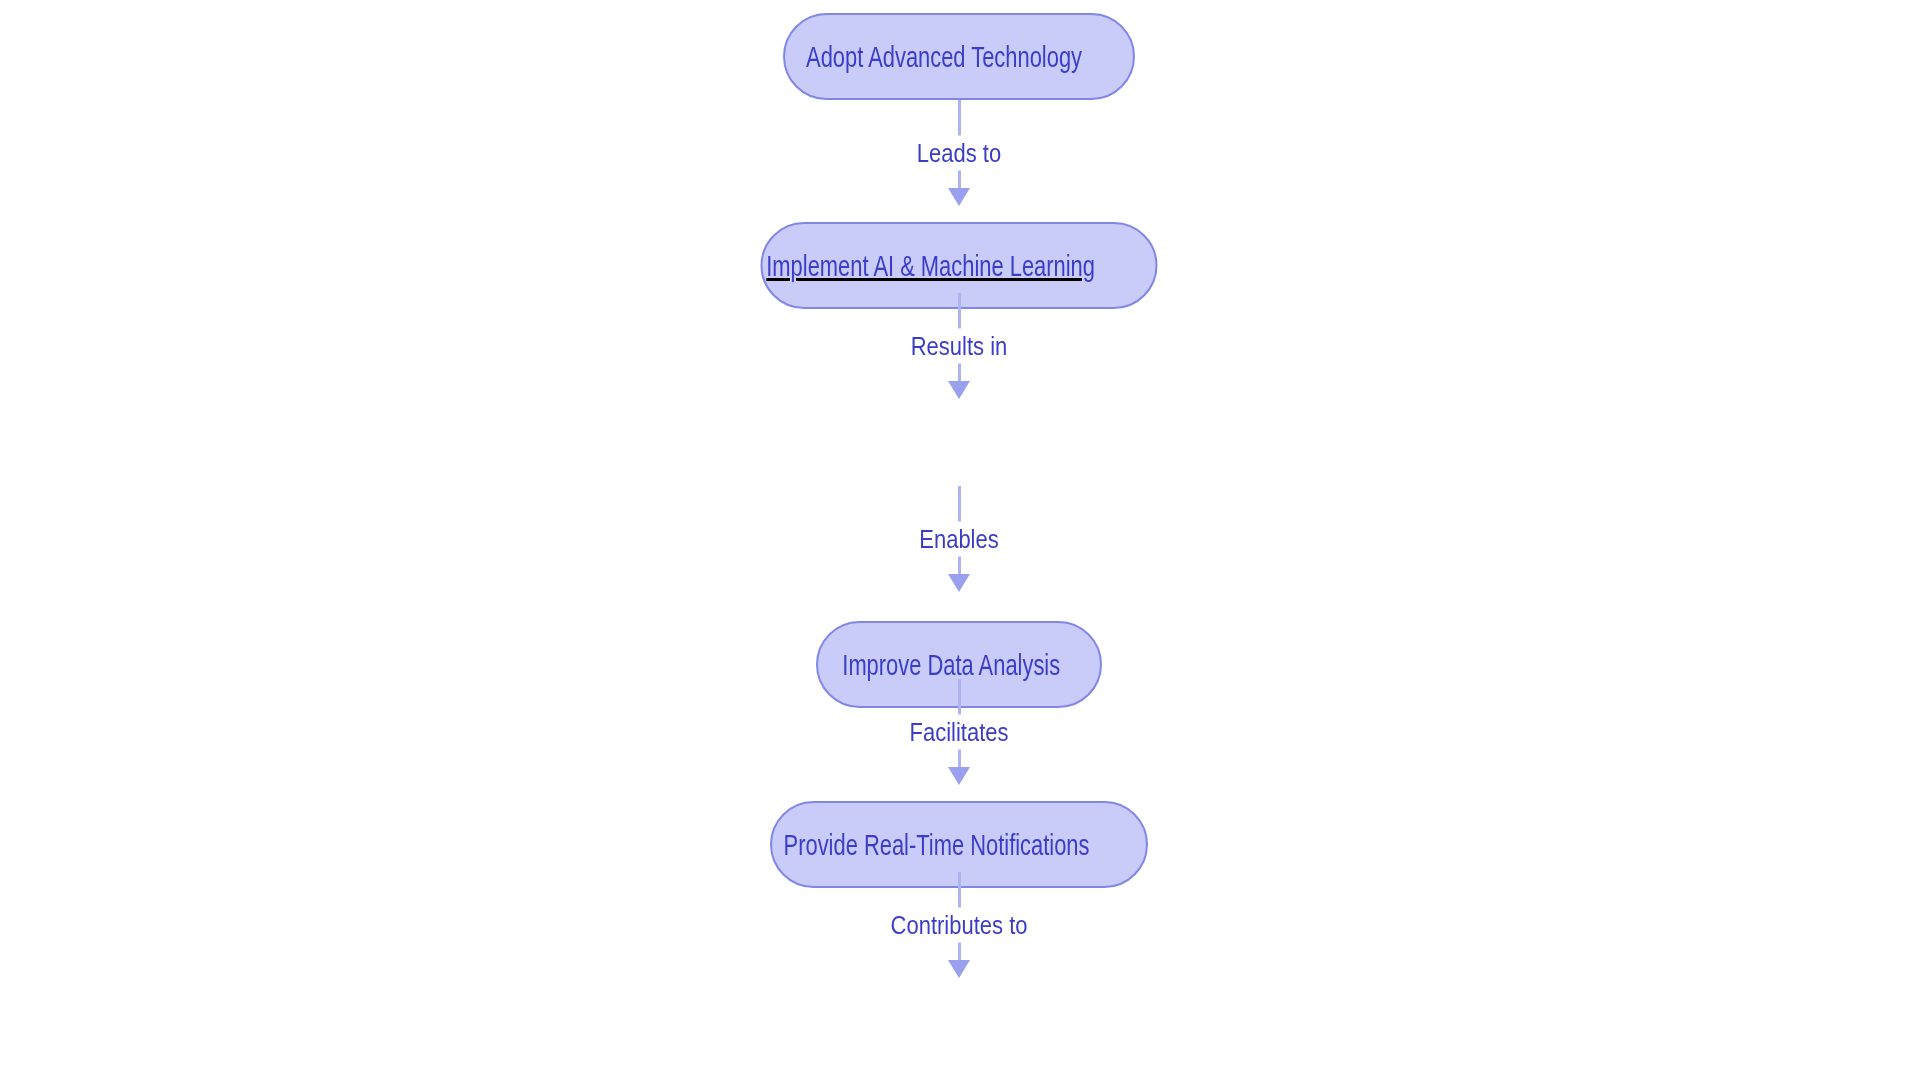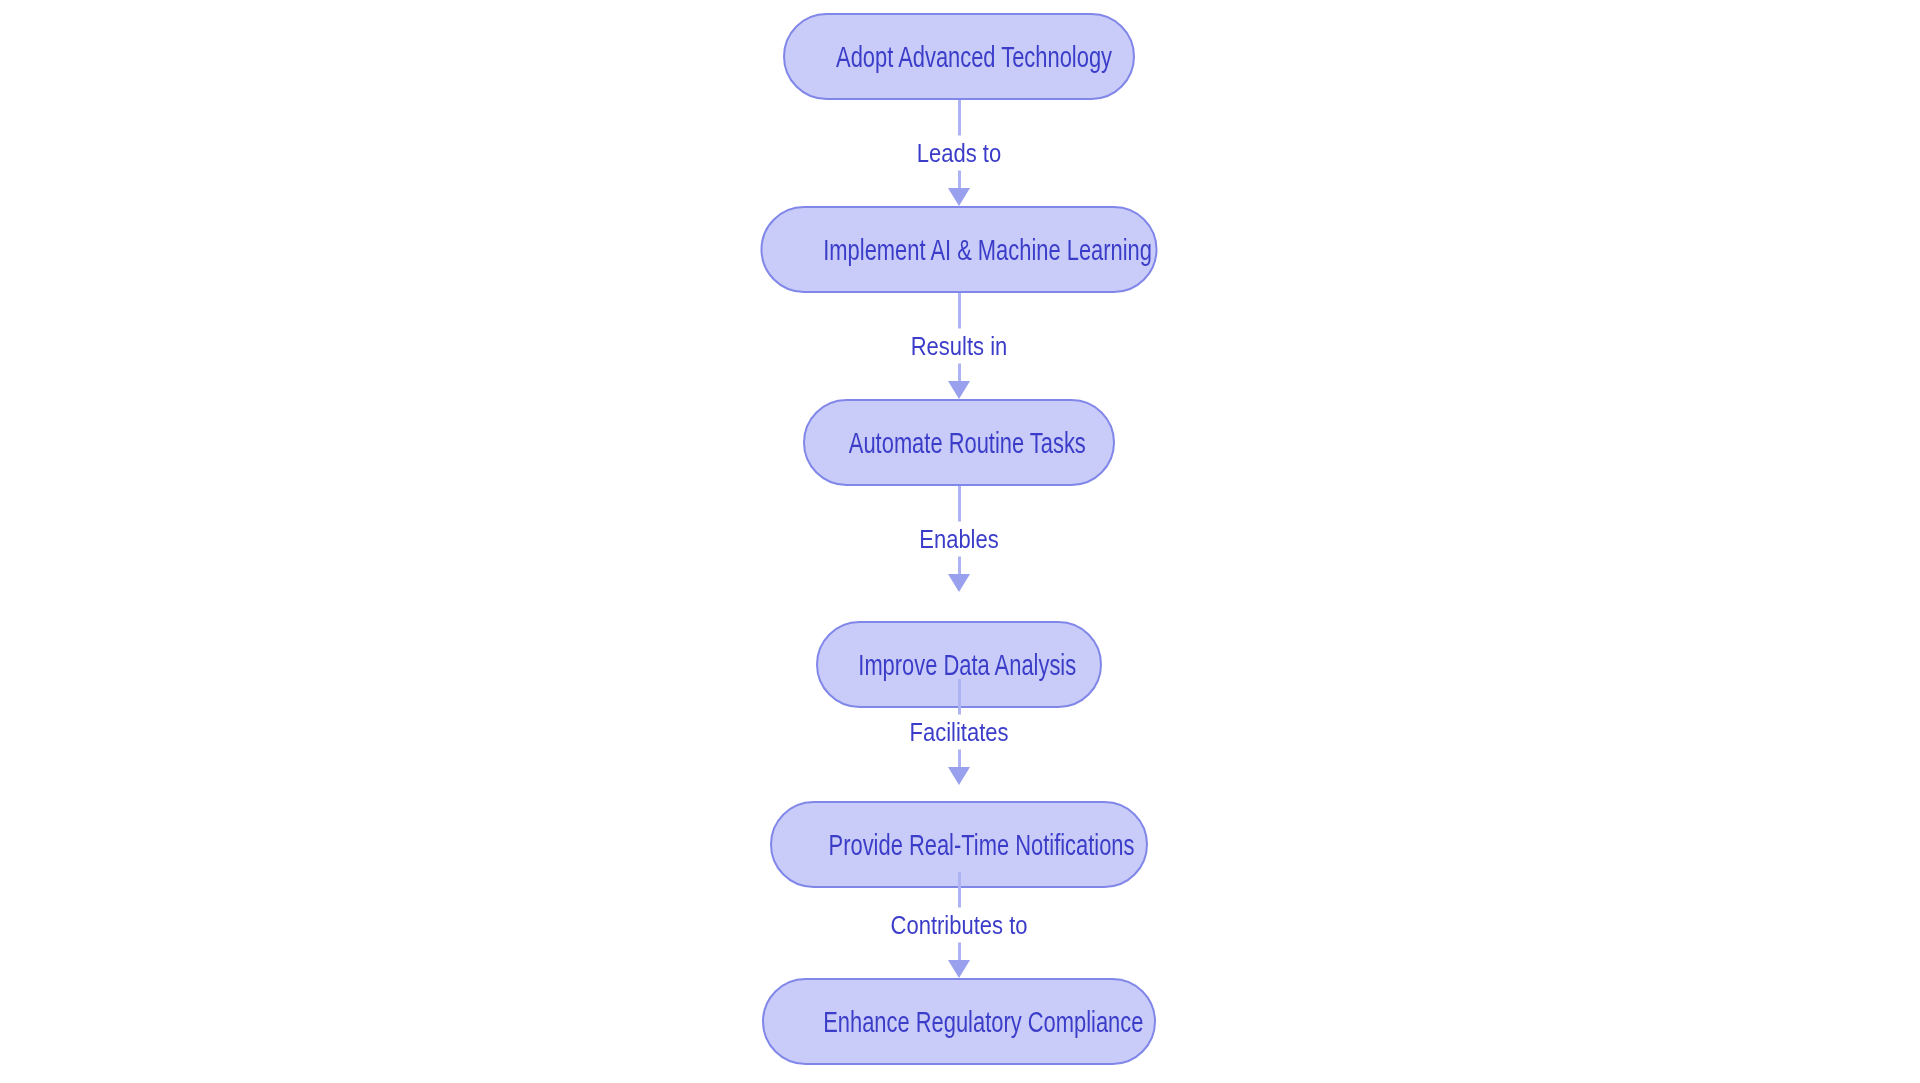--- a/index.html
+++ b/index.html
@@ -24,31 +24,31 @@
   .node {
     position: absolute;
     left: 959px;
     transform: translateX(-50%);
     height: 87px;
     background: var(--node-fill);
     border: 2px solid var(--node-border);
     border-radius: 44px;
     display: flex;
     align-items: center;
-    justify-content: flex-start;
+    justify-content: flex-end;
   }
   .node-text {
     font-size: 30px;
     color: var(--node-text);
     white-space: nowrap;
     display: inline-block;
     transform: scaleX(0.73);
   }
   .n1 { top: 13px;  width: 352px; }
-  .n2 { top: 206px; width: 397px; }
+  .n2 { top: 222px; width: 397px; text-decoration: underline; }
   .n3 { top: 399px; width: 312px; }
   .n4 { top: 621px; width: 286px; }
   .n5 { top: 785px; width: 378px; margin-top: 16px; }
   .n6 { top: 978px; width: 394px; }
 
   
   .edge { position: absolute; left: 959px; width: 0; height: 106px; }
   .e1 { top: 100px; }
   .e2 { top: 293px; }
   .e3 { top: 486px; }
@@ -89,31 +89,25 @@
 <body>
 
 <div class="canvas">
 
   <div class="node n1">
     <span class="node-text">Adopt Advanced Technology</span>
   </div>
   <div class="node n2">
     <span class="node-text">Implement AI &amp; Machine Learning</span>
   </div>
-  <div class="node n3">
-    <span class="node-text">Automate Routine Tasks</span>
-  </div>
   <div class="node n4">
     <span class="node-text">Improve Data Analysis</span>
   </div>
   <div class="node n5">
     <span class="node-text">Provide Real-Time Notifications</span>
-  </div>
-  <div class="node n6">
-    <span class="node-text">Enhance Regulatory Compliance</span>
   </div>
 
   <div class="edge e1">
     <div class="edge-line"></div>
     <div class="edge-head"></div>
     <div class="edge-label">
       <span class="edge-label-text">Leads to</span>
     </div>
   </div>
   <div class="edge e2">

